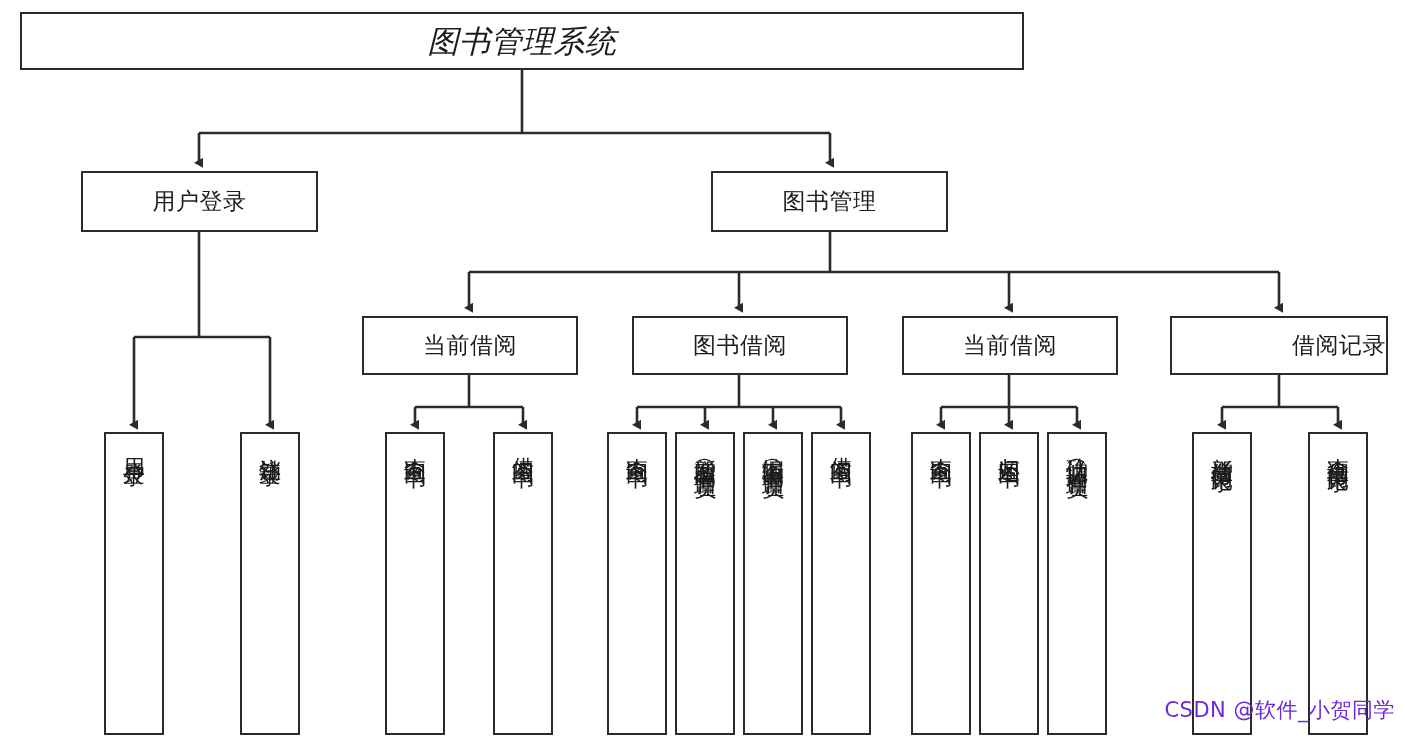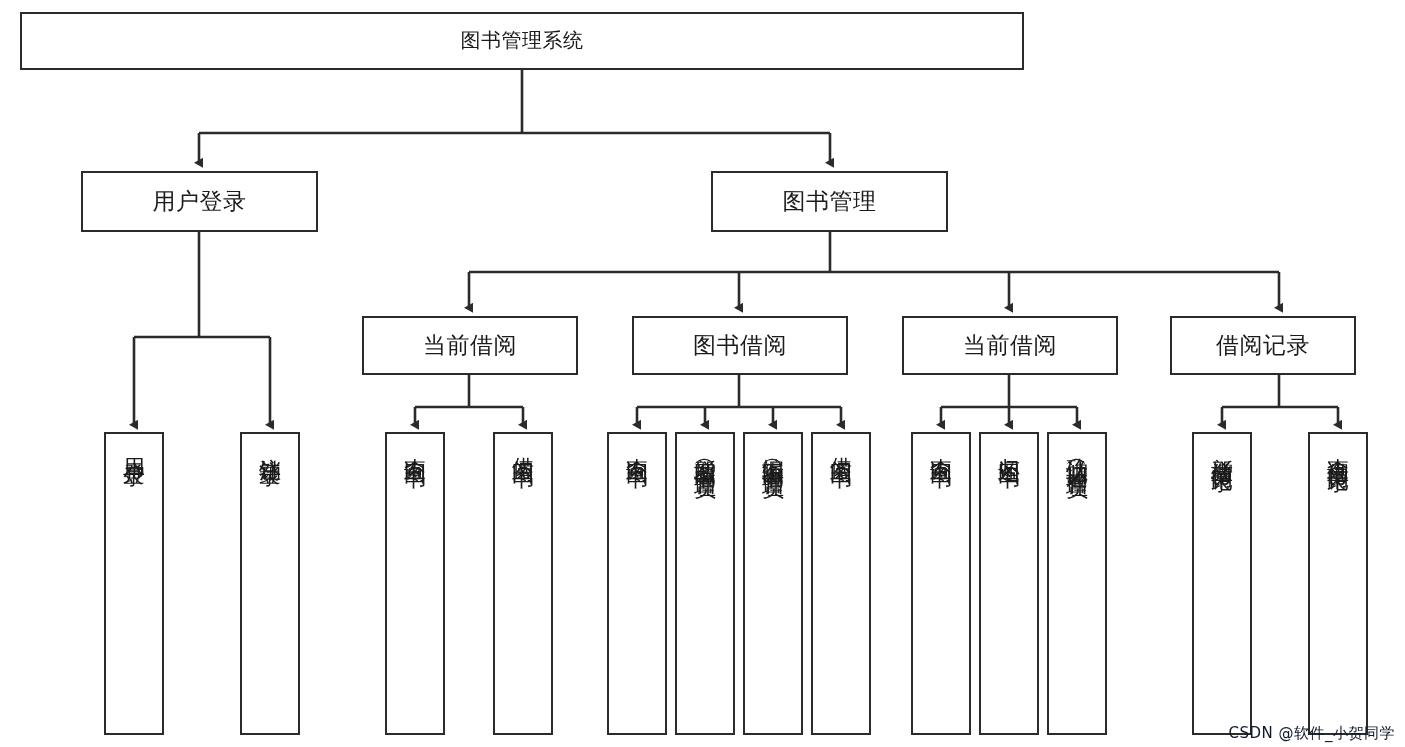--- a/index.html
+++ b/index.html
@@ -41,42 +41,43 @@
     text-align: center;
     line-height: 1.18;
     white-space: nowrap;
     letter-spacing: 0.5px;
   }
   
   .node.horiz .node-label {
     font-size: 23px;
   }
   .node.root .node-label {
-    font-size: 20px;
+    font-size: 31px;
+    font-style: italic;
   }
   
   .node.vert {
     align-items: flex-start;
     justify-content: center;
     padding-top: 6px;
   }
   .node.vert .node-label {
     writing-mode: vertical-rl;
     text-orientation: upright;
     font-size: 22px;
     line-height: 1.0;
     letter-spacing: 3px;
     white-space: nowrap;
   }
   .watermark {
     position: absolute;
     right: 10px;
-    bottom: 4px;
-    font-size: 15px;
-    color: #0f172a;
+    bottom: 23px;
+    font-size: 21px;
+    color: #6d28d9;
     z-index: 5;
     white-space: nowrap;
     letter-spacing: 0.5px;
   }
 </style>
 </head>
 <body>
 
 <div id="diagram-canvas">
 
@@ -147,21 +148,21 @@
   </div>
 
   <div class="node horiz" style="left:902px; top:316px; width:216px; height:59px;">
     <span class="node-label">当前借阅</span>
   </div>
 
   <div class="node horiz" style="left:632px; top:316px; width:216px; height:59px;">
     <span class="node-label">图书借阅</span>
   </div>
 
-  <div class="node horiz" style="left:1170px; top:316px; width:186px; height:59px;">
+  <div class="node horiz" style="left:1170px; top:316px; width:218px; height:59px;justify-content:flex-end;">
     <span class="node-label">借阅记录</span>
   </div>
 
   <div class="node vert" style="left:104px; top:432px; width:60px; height:303px;">
     <span class="node-label">用户登录</span>
   </div>
 
   <div class="node vert" style="left:240px; top:432px; width:60px; height:303px;">
     <span class="node-label">注销登录</span>
   </div>

